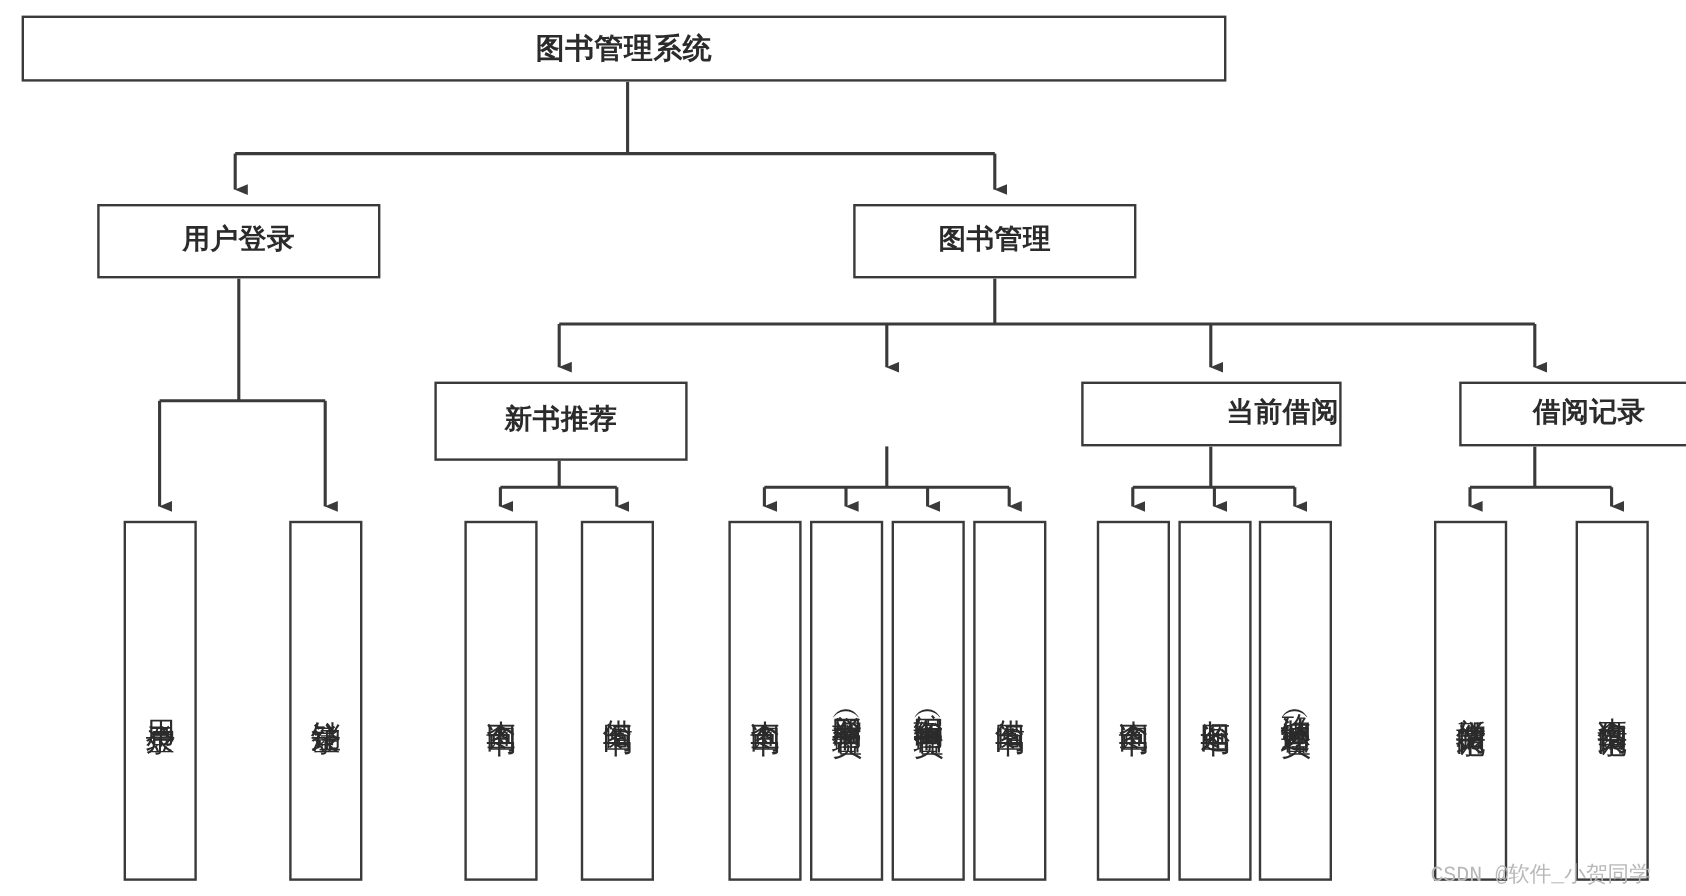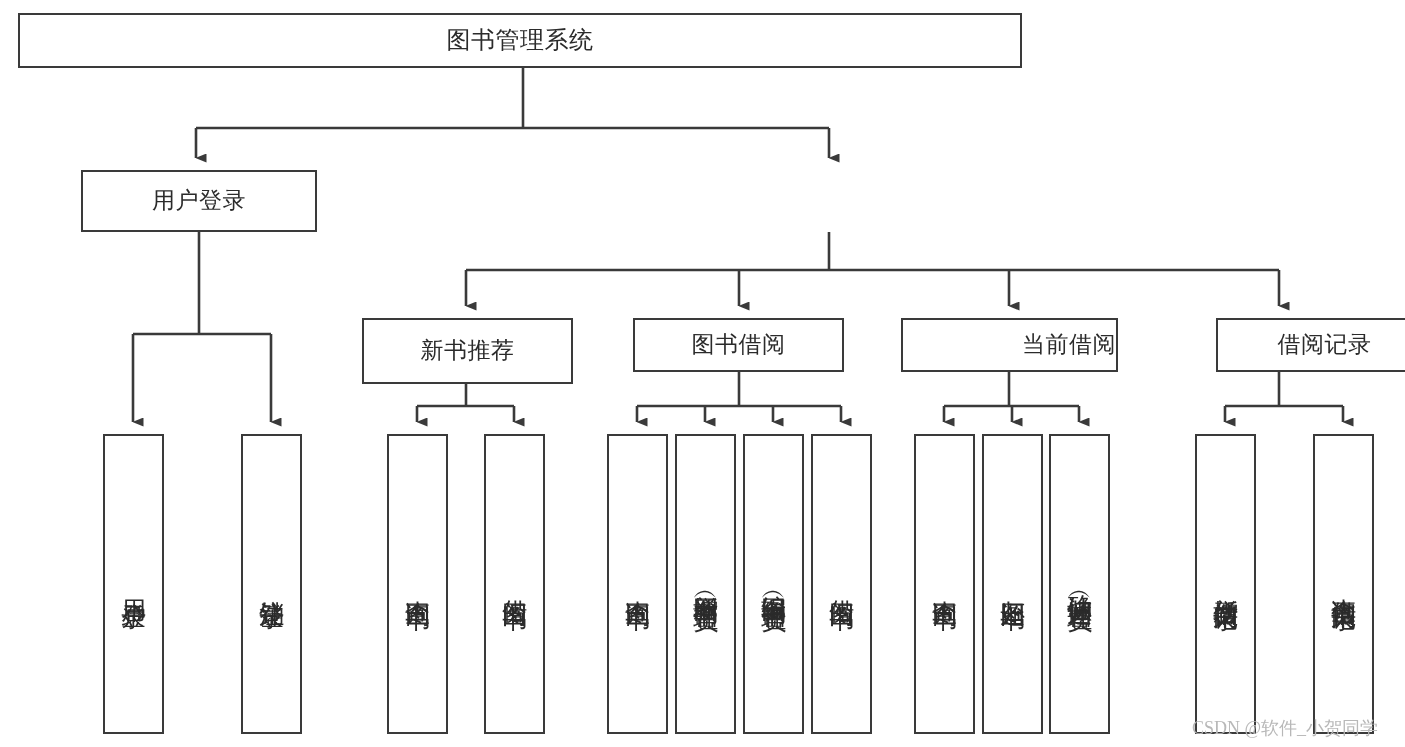--- a/index.html
+++ b/index.html
@@ -37,40 +37,41 @@
   }
   .node .label {
     display: block;
     text-align: center;
     line-height: 1.18;
     letter-spacing: 0.5px;
   }
   .node.horiz .label {
     writing-mode: horizontal-tb;
     font-size: 23px;
+    font-weight: bold;
   }
   .node.vert {
     padding: 6px 0;
   }
   .node.vert .label {
     writing-mode: vertical-rl;
     text-orientation: upright;
     font-size: 25px;
     letter-spacing: 2px;
     white-space: nowrap;
   }
   #root-node .label {
     font-size: 24px;
   }
   .watermark {
     position: absolute;
     color: #b8b8b8;
     font-size: 18px;
     white-space: nowrap;
-    font-family: Liberation Serif, serif;
+    font-family: Liberation Mono, monospace;
   }
 </style>
 </head>
 <body>
 
 <div id="canvas">
 
   <svg class="connectors" viewBox="0 0 1405 747" xmlns="http://www.w3.org/2000/svg">
     <defs>
       <marker id="arrowhead" markerWidth="9" markerHeight="11" refX="4.5" refY="10.5" orient="auto" markerUnits="userSpaceOnUse">
@@ -121,26 +122,26 @@
     </g>
   </svg>
 
   <div class="node horiz" id="root-node" style="left:18px; top:13px; width:1004px; height:55px;">
     <span class="label">图书管理系统</span>
   </div>
 
   <div class="node horiz" style="left:81px; top:170px; width:236px; height:62px;">
     <span class="label">用户登录</span>
   </div>
+  <div class="node horiz" style="left:711px; top:170px; width:236px; height:62px;">
+    <span class="label">图书管理</span>
+  </div>
 
   <div class="node horiz" style="left:362px; top:318px; width:211px; height:66px;">
     <span class="label">新书推荐</span>
-  </div>
-  <div class="node horiz" style="left:633px; top:318px; width:211px; height:54px;">
-    <span class="label">图书借阅</span>
   </div>
   <div class="node horiz" style="left:901px; top:318px; width:217px; height:54px;justify-content:flex-end;">
     <span class="label">当前借阅</span>
   </div>
   <div class="node horiz" style="left:1171px; top:318px; width:217px; height:54px;margin-left:45px;">
     <span class="label">借阅记录</span>
   </div>
 
   <div class="node vert" style="left:103px; top:434px; width:61px; height:300px;">
     <span class="label">用户登录</span>

